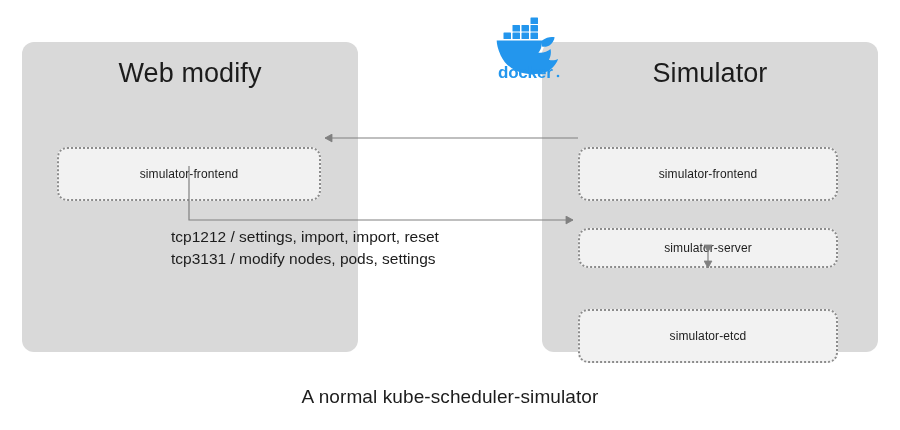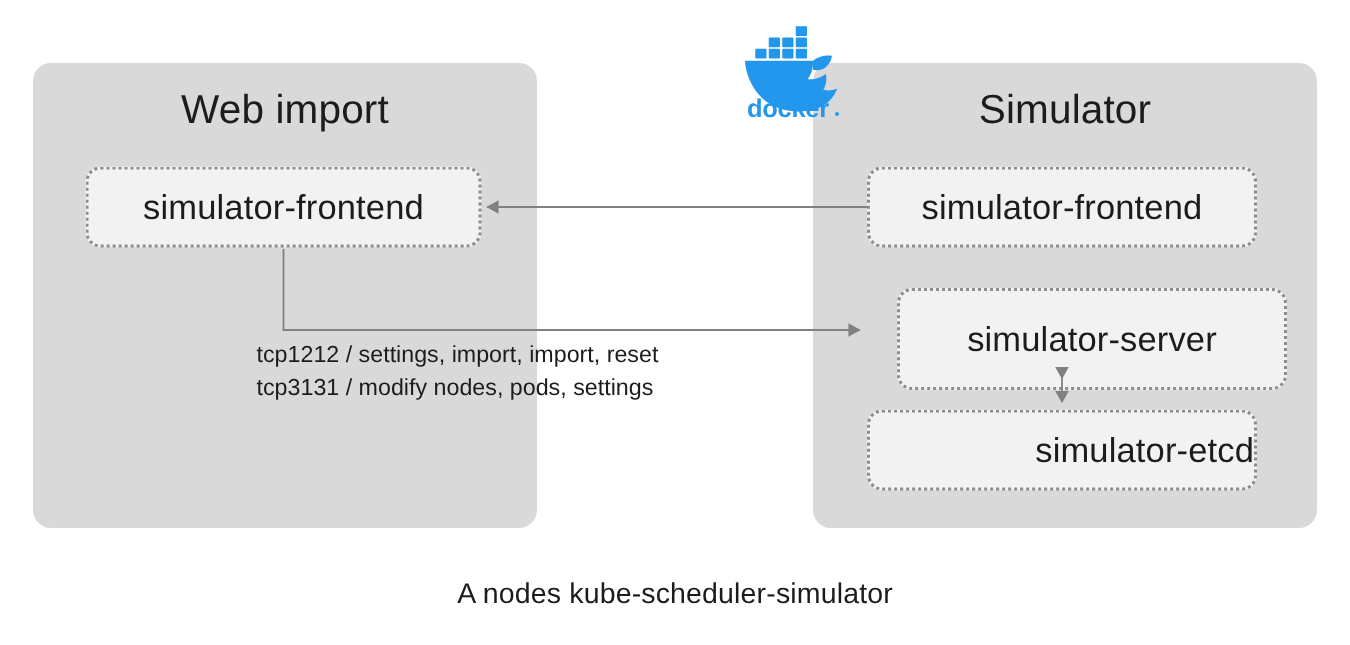--- a/index.html
+++ b/index.html
@@ -61,28 +61,29 @@
   
   .node-box {
     position: absolute;
     background: #f2f2f2;
     border: 2px dotted #8c8c8c;
     border-radius: 10px;
     box-sizing: border-box;
     display: flex;
     align-items: center;
     justify-content: center;
-    font-size: 23px;
+    font-size: 12px;
     color: #1c1c1c;
     letter-spacing: 0.1px;
+    margin-top: 36px;
   }
   #box-web-frontend  { left: 57px;  top: 111px; width: 264px; height: 54px; }
   #box-sim-frontend  { left: 578px; top: 111px; width: 260px; height: 54px; }
-  #box-sim-server    { left: 598px; top: 192px; width: 260px; height: 68px; text-align: right; }
-  #box-sim-etcd      { left: 578px; top: 273px; width: 260px; height: 54px; justify-content: flex-end; }
+  #box-sim-server    { left: 578px; top: 192px; width: 260px; height: 40px; text-align: right; }
+  #box-sim-etcd      { left: 578px; top: 273px; width: 260px; height: 54px; }
 
   
   #connectors {
     position: absolute;
     left: 0;
     top: 0;
     width: 900px;
     height: 430px;
     pointer-events: none;
   }
@@ -119,21 +120,21 @@
     color: #1c1c1c;
     letter-spacing: 0.1px;
   }
 </style>
 </head>
 <body>
 
 <div id="canvas">
 
   <div class="panel" id="panel-web-browser">
-    <div class="panel-title">Web import</div>
+    <div class="panel-title">Web modify</div>
   </div>
 
   <div class="panel" id="panel-simulator">
     <div class="panel-title">Simulator</div>
   </div>
 
   <div class="node-box" id="box-web-frontend">
     <span>simulator-frontend</span>
   </div>
 
@@ -200,15 +201,15 @@
                  c-2.0,6.0 -7.0,11.4 -14.0,13.6 c-5.6,1.8 -12.6,2.0 -19.0,1.0
                  c-10.6,-1.7 -19.8,-8.4 -24.4,-18.2 c-3.0,-6.4 -4.0,-11.6 -4.0,-14.9 z"></path>
         <path d="M62.0,28.5 c4.4,-3.2 9.0,-4.0 12.6,-3.2 c-0.4,3.0 -2.2,6.4 -5.2,8.2
                  c-2.4,1.4 -5.4,1.6 -7.4,1.0 z"></path>
       </g>
       <text x="18" y="66" font-family="Liberation Sans, sans-serif" font-size="17" font-weight="700" fill="#2396ed" letter-spacing="-0.2">docker</text>
       <circle cx="78" cy="64" r="1.3" fill="#2396ed"></circle>
     </svg>
   </div>
 
-  <div id="caption">A nodes kube-scheduler-simulator</div>
+  <div id="caption">A normal kube-scheduler-simulator</div>
 
 </div>
 
 </body></html>

